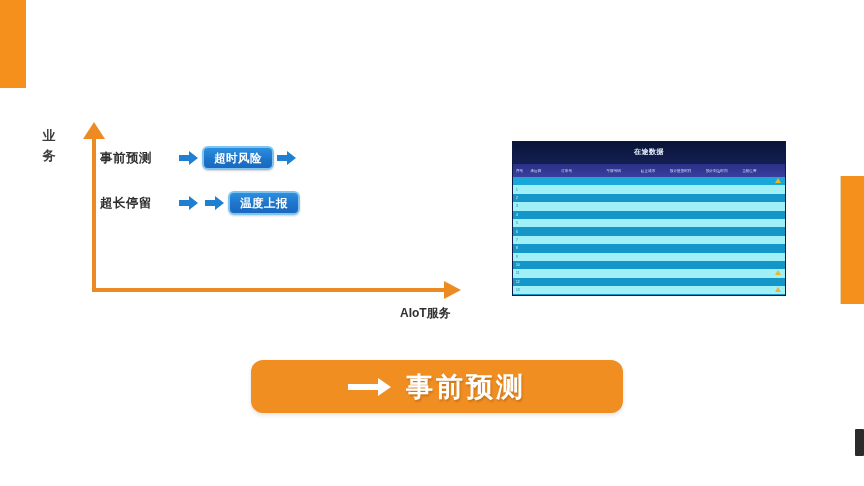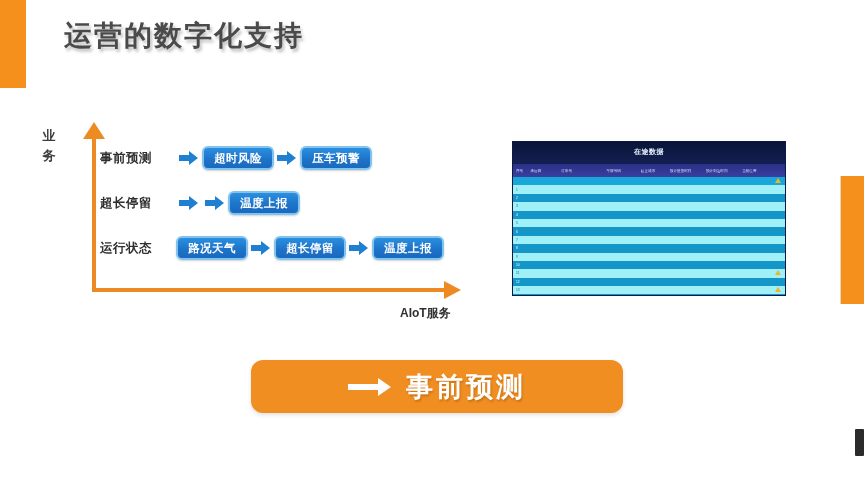--- a/index.html
+++ b/index.html
@@ -205,21 +205,20 @@
     white-space: nowrap;
   }
   #banner-arrow-icon { display: block; }
 </style>
 </head>
 <body>
 
 <div id="slide">
 
   <div id="title-accent-bar"></div>
-  <div id="slide-title">运营的数字化支持</div>
 
   <div id="right-orange-block"></div>
   <div id="right-dark-mark"></div>
 
   <div id="axis-diagram">
 
     <div id="axis-label-y">
       <span>业</span>
       <span>务</span>
     </div>
@@ -236,54 +235,37 @@
         <svg width="20" height="16" viewBox="0 0 20 16">
             <path d="M0 5 L10 5 L10 1 L19 8 L10 15 L10 11 L0 11 Z" fill="#1f7fd0"></path>
           </svg>
       </div>
       <div class="chip">超时风险</div>
       <div class="chip-arrow">
         <svg width="20" height="16" viewBox="0 0 20 16">
             <path d="M0 5 L10 5 L10 1 L19 8 L10 15 L10 11 L0 11 Z" fill="#1f7fd0"></path>
           </svg>
       </div>
-      <div class="chip">压车预警</div>
     </div>
 
     <div class="flow-row" id="flow-row-1">
       <div class="row-label">超长停留</div>
       <div class="chip-arrow">
         <svg width="20" height="16" viewBox="0 0 20 16">
             <path d="M0 5 L10 5 L10 1 L19 8 L10 15 L10 11 L0 11 Z" fill="#1f7fd0"></path>
           </svg>
       </div>
       <div class="chip-arrow">
         <svg width="20" height="16" viewBox="0 0 20 16">
             <path d="M0 5 L10 5 L10 1 L19 8 L10 15 L10 11 L0 11 Z" fill="#1f7fd0"></path>
           </svg>
       </div>
       <div class="chip">温度上报</div>
     </div>
 
-    <div class="flow-row" id="flow-row-2">
-      <div class="row-label">运行状态</div>
-      <div class="chip">路况天气</div>
-      <div class="chip-arrow">
-        <svg width="20" height="16" viewBox="0 0 20 16">
-            <path d="M0 5 L10 5 L10 1 L19 8 L10 15 L10 11 L0 11 Z" fill="#1f7fd0"></path>
-          </svg>
-      </div>
-      <div class="chip">超长停留</div>
-      <div class="chip-arrow">
-        <svg width="20" height="16" viewBox="0 0 20 16">
-            <path d="M0 5 L10 5 L10 1 L19 8 L10 15 L10 11 L0 11 Z" fill="#1f7fd0"></path>
-          </svg>
-      </div>
-      <div class="chip">温度上报</div>
-    </div>
   </div>
 
   <div id="dashboard-panel">
     <div id="dashboard-header">
       <div id="dashboard-title">在途数据</div>
     </div>
     <div id="dashboard-colhead">
         <div class="colhead-cell" style="width: 16px;">序号</div>
         <div class="colhead-cell" style="width: 34px;">承运商</div>
         <div class="colhead-cell" style="width: 50px;">订单号</div>

